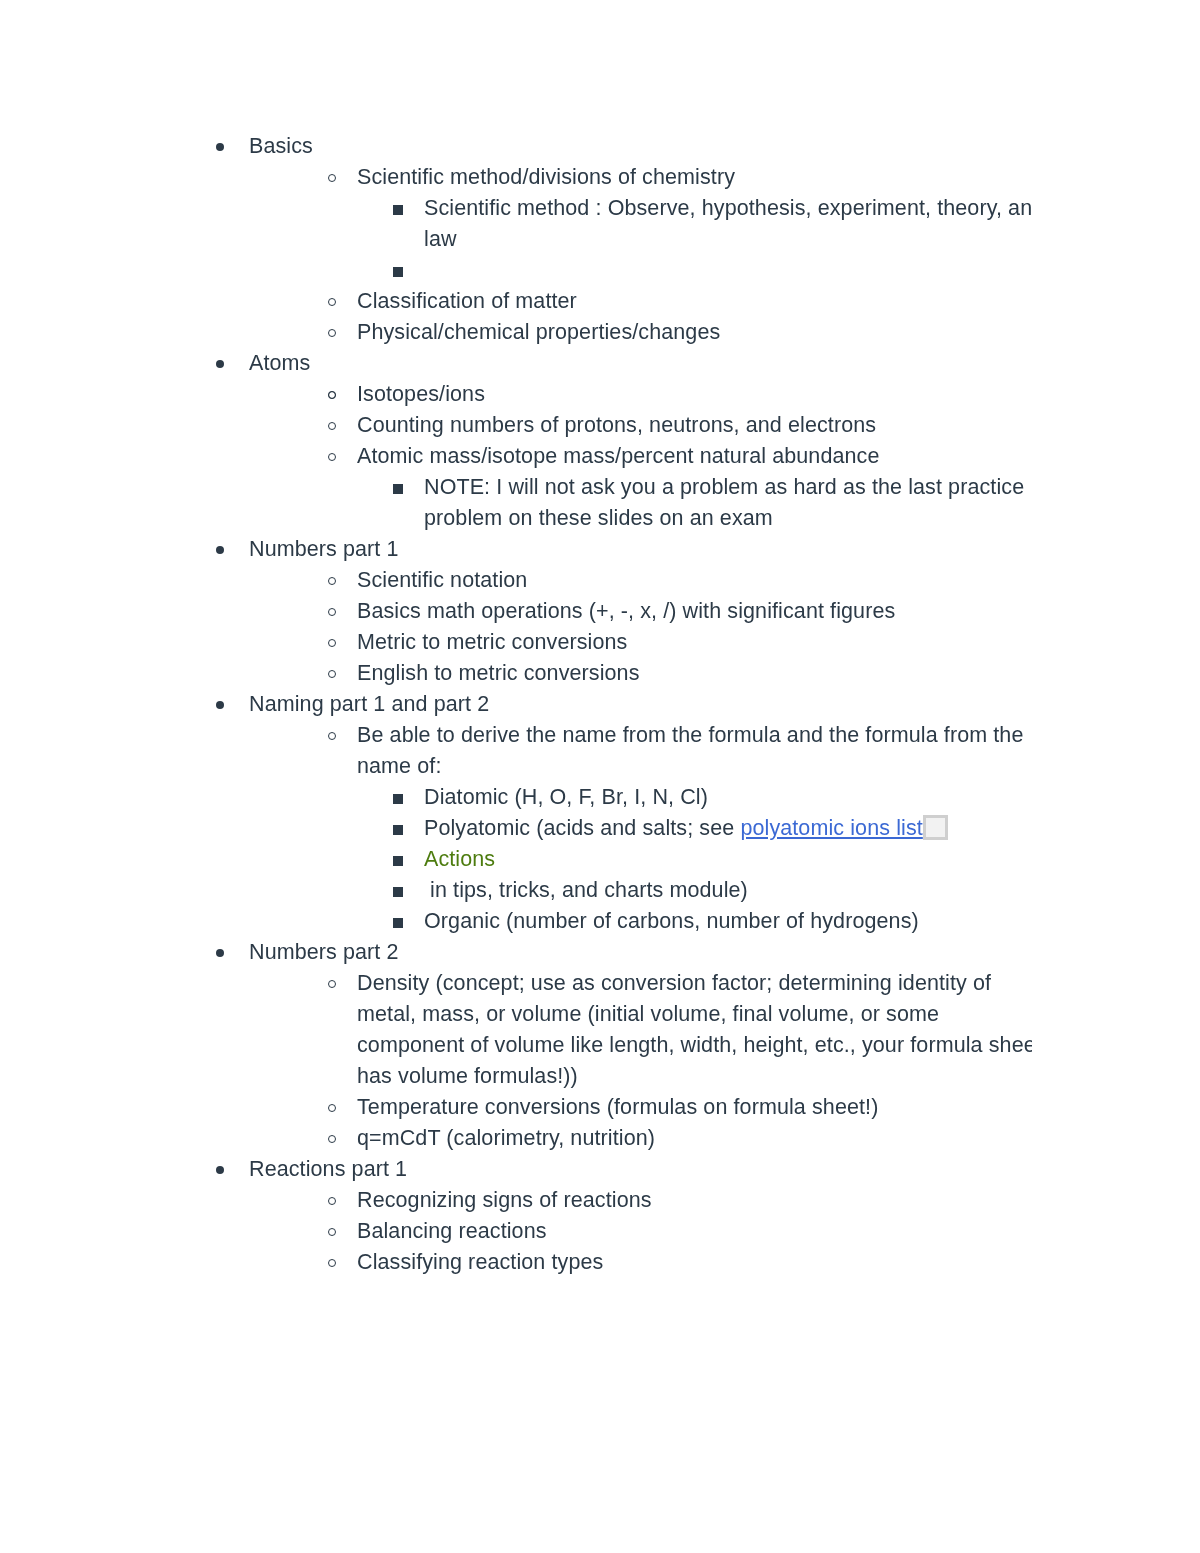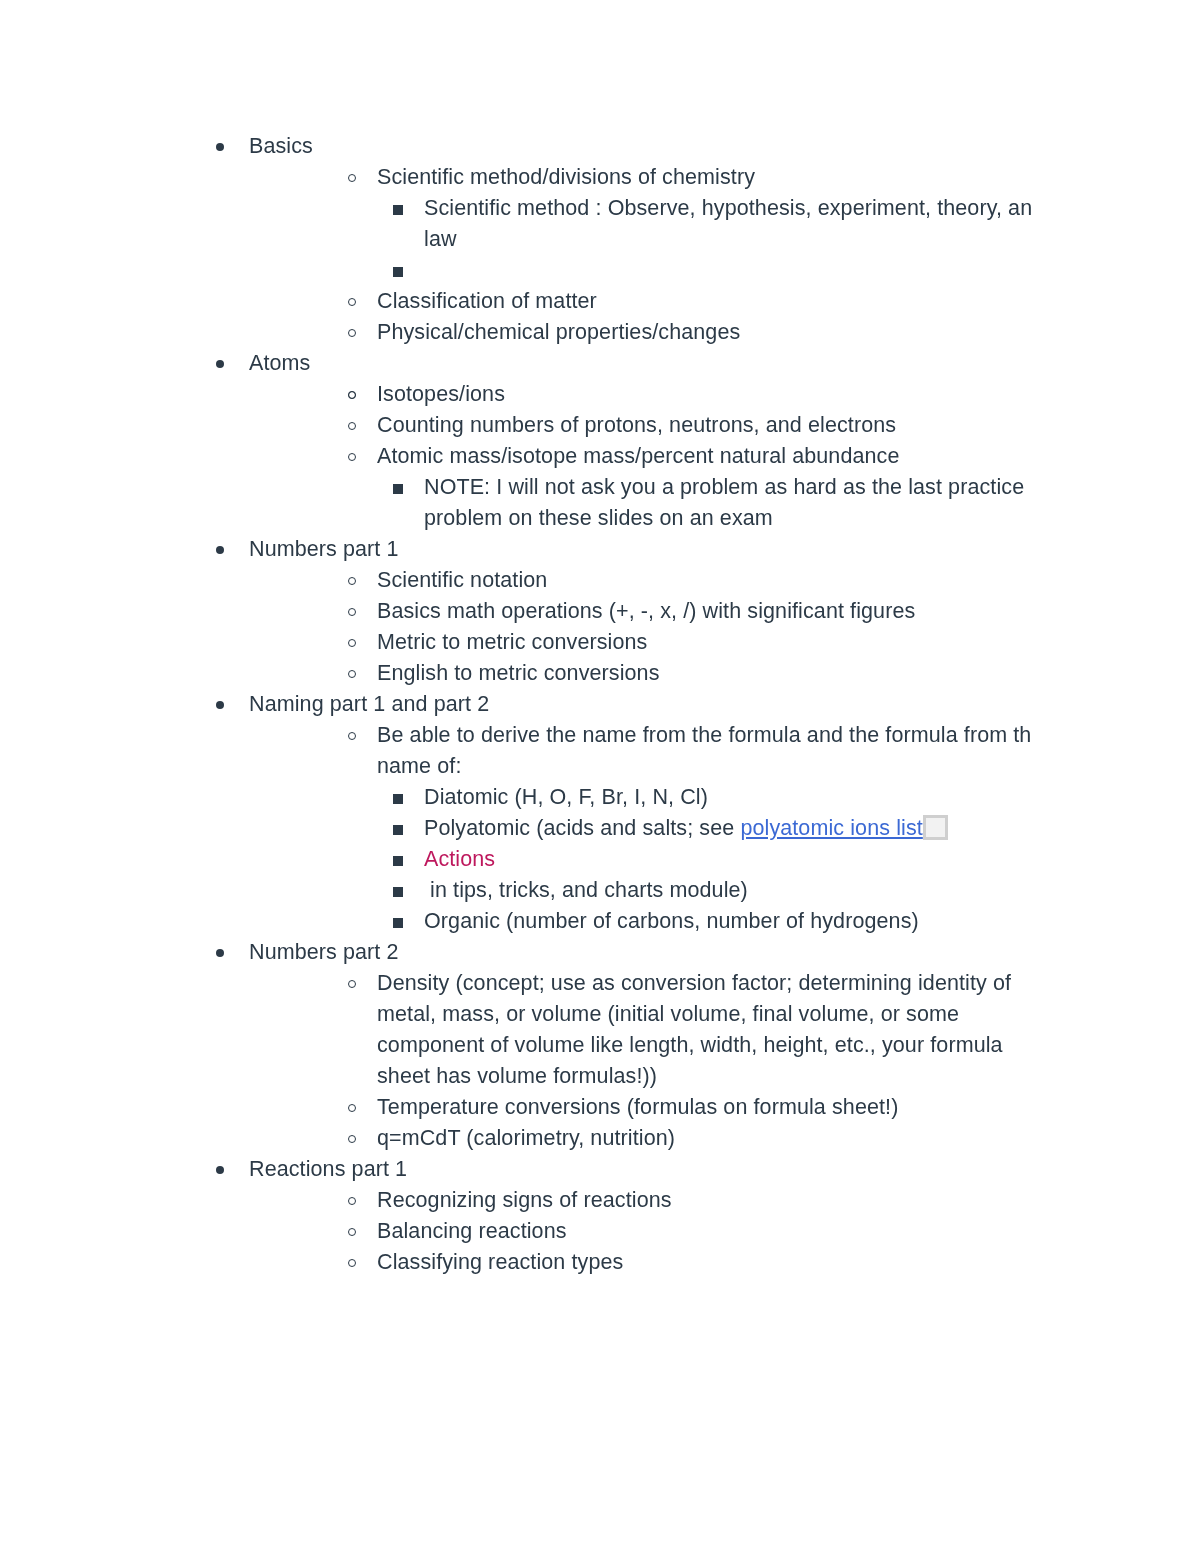--- a/index.html
+++ b/index.html
@@ -62,21 +62,20 @@
     width: 8px;
     height: 8px;
     border-radius: 50%;
     background: #2c3a47;
   }
 
   
   .lvl2 {
     padding-left: 357px;
     padding-right: 152px;
-    margin-left: 20px;
   }
   .lvl2 > .bullet {
     left: 328px;
     top: 12px;
     width: 8px;
     height: 8px;
     border-radius: 50%;
     border: 1.4px solid #2c3a47;
     background: transparent;
     box-sizing: border-box;
@@ -99,21 +98,21 @@
     height: 31px;
   }
 
   a.doclink {
     color: #3b69d4;
     text-decoration: underline;
     text-underline-offset: 2px;
     margin-top: 16px;
   }
   .bluetext {
-    color: #be185d;
+    color: #4d7c0f;
   }
 
   .obj-placeholder {
     display: inline-block;
     vertical-align: middle;
     width: 25px;
     height: 25px;
     margin-bottom: 3px;
     border: 3px solid #cfcfcf;
     background: #f2f2f2;

